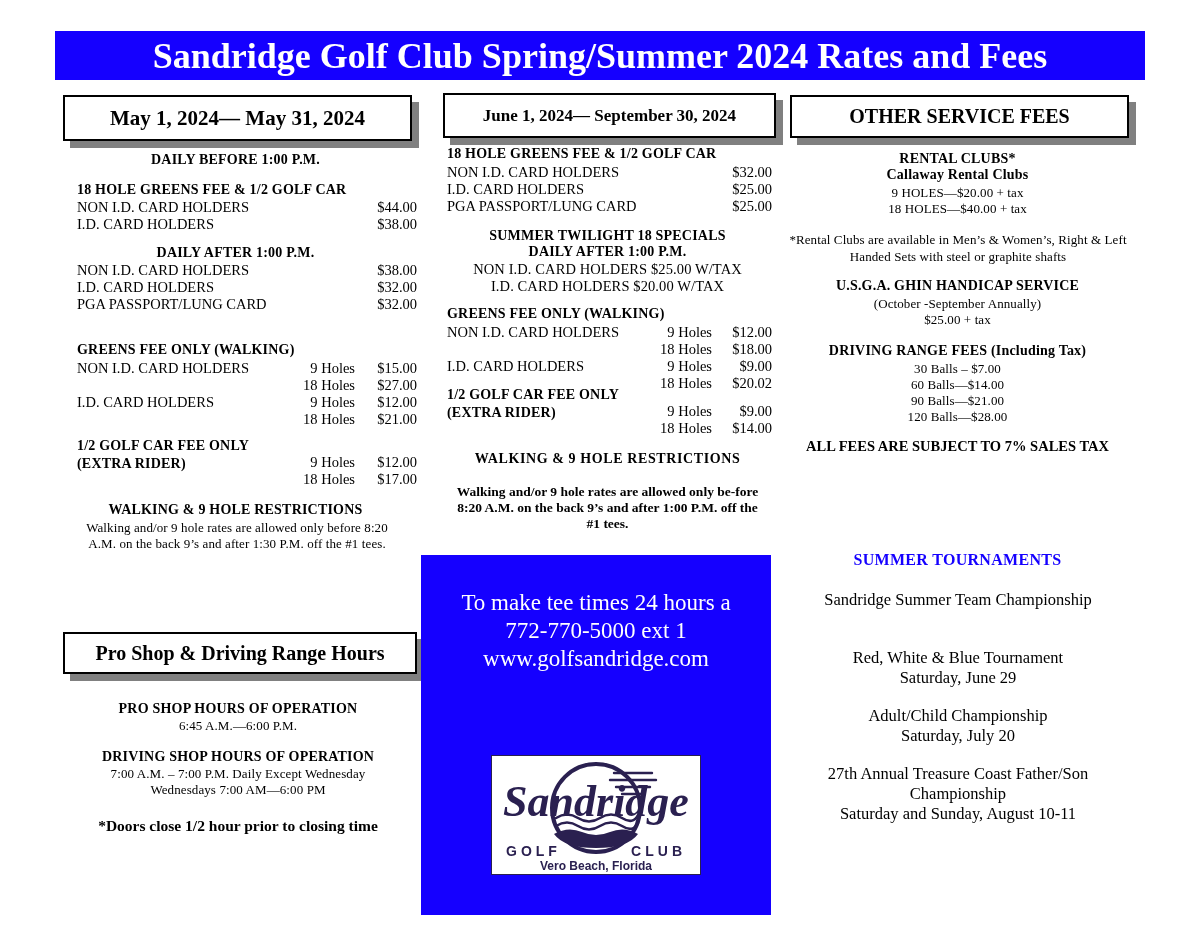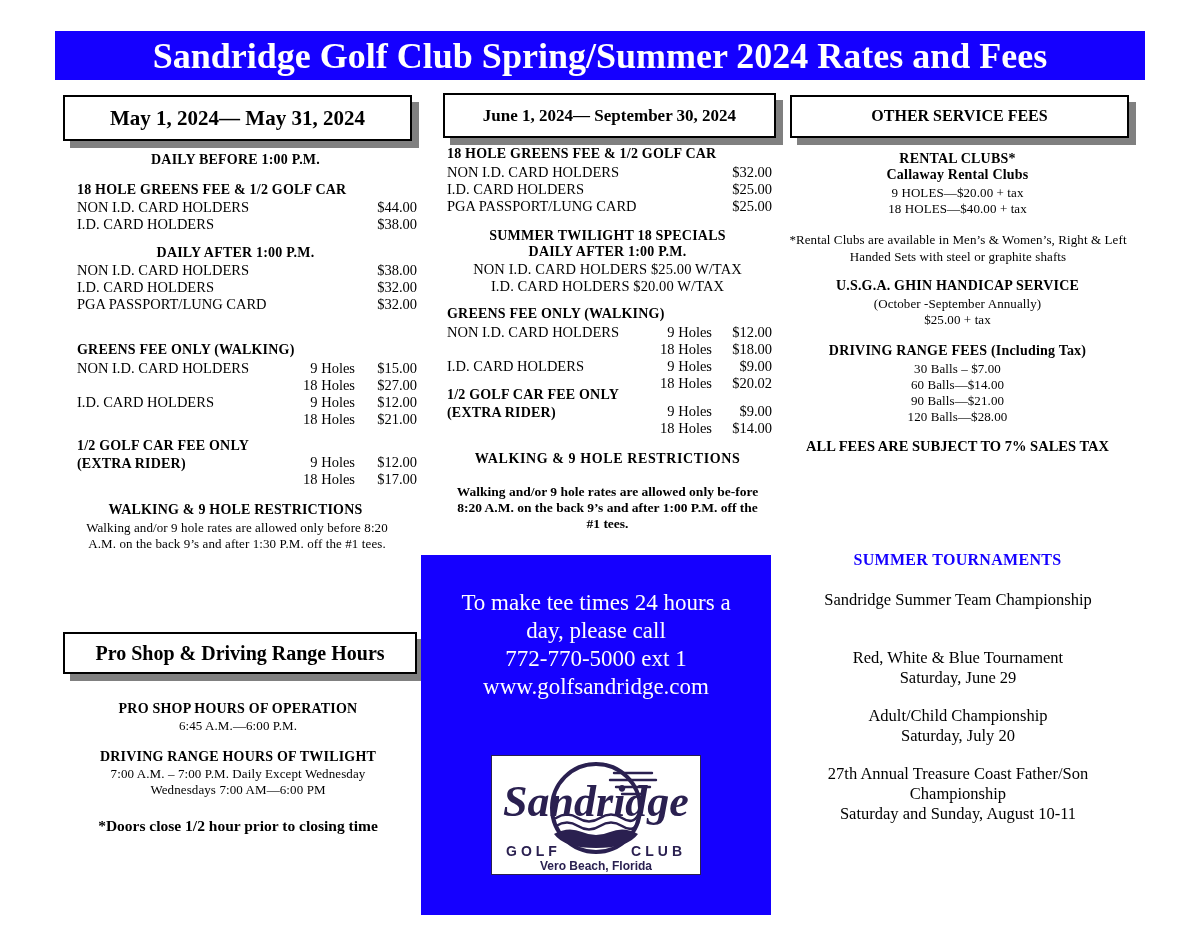--- a/index.html
+++ b/index.html
@@ -46,21 +46,21 @@
     white-space: nowrap;
   }
 
   #box-may      { left: 63px;  top: 95px;  width: 345px; height: 42px; }
   #box-may .txt { font-size: 21px; }
 
   #box-june      { left: 443px; top: 93px;  width: 329px; height: 41px; }
   #box-june .txt { font-size: 17px; }
 
   #box-other      { left: 790px; top: 95px; width: 335px; height: 39px; }
-  #box-other .txt { font-size: 16px; }
+  #box-other .txt { font-size: 20px; }
 
   #box-proshop      { left: 63px;  top: 632px; width: 350px; height: 38px; }
   #box-proshop .txt { font-size: 20px; }
 
   
   .blk { position: absolute; }
   .ctr { text-align: center; }
   .h-md   { font-size: 14px;   font-weight: bold; letter-spacing: 0.2px; }
   .body-l { font-size: 14.5px; letter-spacing: 0.1px; }
   .body-s { font-size: 13px;   letter-spacing: 0.1px; }
@@ -207,21 +207,21 @@
 <div class="blk ctr h-md" style="left:63px; top:502px; width:345px;">WALKING &amp; 9 HOLE RESTRICTIONS</div>
 <div class="blk ctr body-s" style="left:72px; top:520px; width:330px; line-height:16px;">Walking and/or 9 hole rates are allowed only before 8:20 A.M. on the back 9’s and after 1:30 P.M. off the #1 tees.</div>
 
 <div class="abs hdr-box" id="box-proshop">
   <span class="txt">Pro Shop &amp; Driving Range Hours</span>
 </div>
 
 <div class="blk ctr h-md" style="left:63px; top:701px; width:350px;">PRO SHOP HOURS OF OPERATION</div>
 <div class="blk ctr body-s" style="left:63px; top:718px; width:350px;">6:45 A.M.—6:00 P.M.</div>
 
-<div class="blk ctr h-md" style="left:63px; top:749px; width:350px;">DRIVING RANGE HOURS OF TWILIGHT</div>
+<div class="blk ctr h-md" style="left:63px; top:749px; width:350px;">DRIVING SHOP HOURS OF OPERATION</div>
 <div class="blk ctr body-s" style="left:63px; top:766px; width:350px;">7:00 A.M. – 7:00 P.M. Daily Except Wednesday</div>
 <div class="blk ctr body-s" style="left:63px; top:782px; width:350px;">Wednesdays 7:00 AM—6:00 PM</div>
 
 <div class="blk ctr" style="left:63px; top:817px; width:350px; font-size:15.5px; font-weight:bold;">*Doors close 1/2 hour prior to closing time</div>
 
 <div class="abs hdr-box" id="box-june">
   <span class="txt">June 1, 2024— September 30, 2024</span>
 </div>
 
 <div class="blk h-md" style="left:447px; top:146px; width:325px;">18 HOLE GREENS FEE &amp; 1/2 GOLF CAR</div>
@@ -286,21 +286,20 @@
     <span class="price" style="width:60px;">$14.00</span>
   </div>
 </div>
 
 <div class="blk ctr h-md" style="left:440px; top:451px; width:335px; letter-spacing:0.6px;">WALKING &amp; 9 HOLE RESTRICTIONS</div>
 <div class="blk ctr" style="left:450px; top:484px; width:315px; font-size:13.5px; font-weight:bold; line-height:16px;">Walking and/or 9 hole rates are allowed only be-fore 8:20 A.M. on the back 9’s and after 1:00 P.M. off the #1 tees.</div>
 
 <div class="abs" id="tee-panel">
   <div class="tee-text">
     <div>To make tee times 24 hours a</div>
-    <div>day, please call</div>
     <div>772-770-5000 ext 1</div>
     <div>www.golfsandridge.com</div>
   </div>
 
   <div id="logo-plate">
     <svg id="logo-svg" viewBox="0 0 208 118" xmlns="http://www.w3.org/2000/svg">
 
       <circle cx="104" cy="52" r="44" fill="none" stroke="#2a2050" stroke-width="4"></circle>
 
       <g stroke="#2a2050" stroke-width="2.4" stroke-linecap="round">

